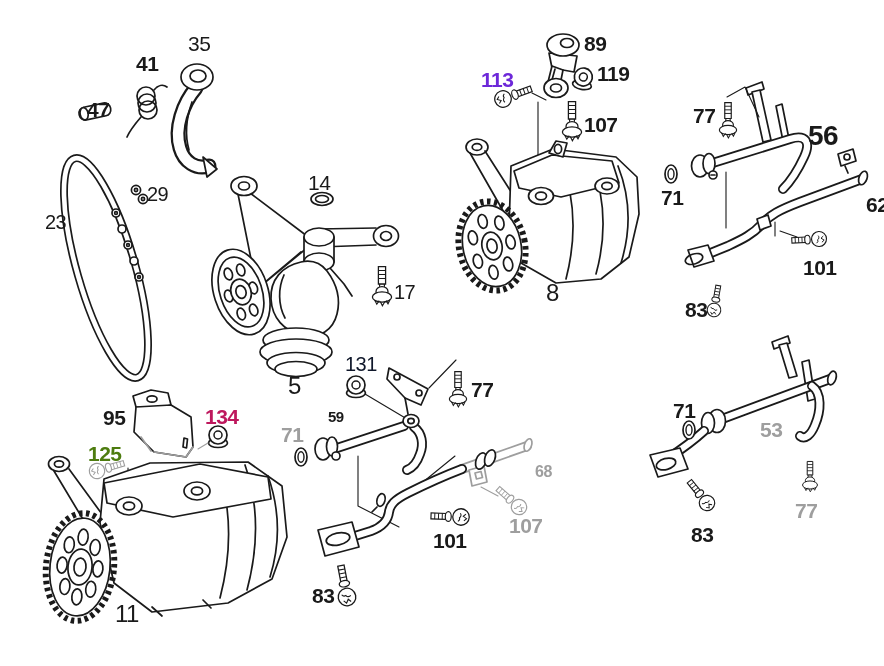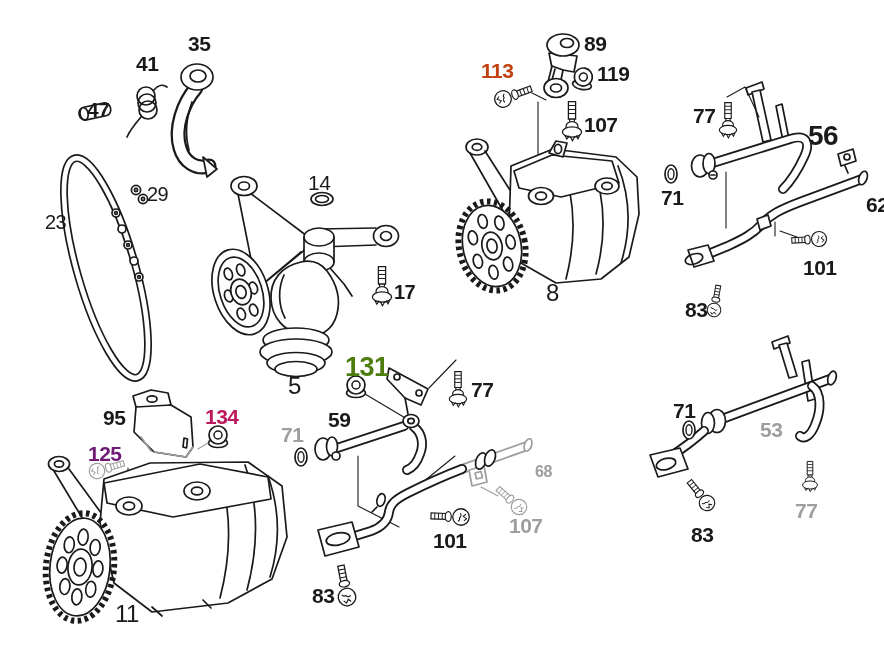--- a/index.html
+++ b/index.html
@@ -302,47 +302,47 @@
     <ellipse class="ln" cx="666" cy="464" rx="10" ry="5.5" transform="rotate(-15 666 464)"></ellipse>
   </g>
   <use href="#oring" transform="translate(689,430)" color="#1a1a1a"></use>
   <use href="#bolt2" transform="translate(707,503) rotate(-39) scale(0.7)" color="#1a1a1a"></use>
   <use href="#bolt1" transform="translate(810,485) scale(0.62)" color="#1a1a1a"></use>
 </svg>
 
 <div style="position:absolute;left:0;top:0;width:884px;height:666px;pointer-events:none;">
       <div class="part-label" style="left: 87px; top: 71px; font-size: 21px; font-weight: 700; color: rgb(26, 26, 26); margin-top: 28px;">47</div>
       <div class="part-label" style="left: 136px; top: 53px; font-size: 21px; font-weight: 700; color: rgb(26, 26, 26);">41</div>
-      <div class="part-label" style="left: 188px; top: 33px; font-size: 21px; font-weight: 700; color: rgb(26, 26, 26);">35</div>
+      <div class="part-label" style="left: 188px; top: 33px; font-size: 21px; font-weight: 400; color: rgb(26, 26, 26);">35</div>
       <div class="part-label" style="left: 147px; top: 184px; font-size: 20px; font-weight: 400; color: rgb(26, 26, 26);">29</div>
       <div class="part-label" style="left: 45px; top: 212px; font-size: 20px; font-weight: 400; color: rgb(26, 26, 26);">23</div>
       <div class="part-label" style="left: 308px; top: 172px; font-size: 21px; font-weight: 400; color: rgb(26, 26, 26);">14</div>
-      <div class="part-label" style="left: 394px; top: 282px; font-size: 20px; font-weight: 700; color: rgb(26, 26, 26);">17</div>
+      <div class="part-label" style="left: 394px; top: 282px; font-size: 20px; font-weight: 400; color: rgb(26, 26, 26);">17</div>
       <div class="part-label" style="left: 288px; top: 374px; font-size: 24px; font-weight: 400; color: rgb(26, 26, 26);">5</div>
       <div class="part-label" style="left: 584px; top: 33px; font-size: 21px; font-weight: 700; color: rgb(26, 26, 26);">89</div>
-      <div class="part-label" style="left: 481px; top: 60px; font-size: 21px; font-weight: 700; color: #c2410c;">113</div>
+      <div class="part-label" style="left: 481px; top: 69px; font-size: 21px; font-weight: 700; color: #6d28d9;">113</div>
       <div class="part-label" style="left: 597px; top: 63px; font-size: 21px; font-weight: 700; color: rgb(26, 26, 26);">119</div>
       <div class="part-label" style="left: 584px; top: 114px; font-size: 21px; font-weight: 700; color: rgb(26, 26, 26);">107</div>
       <div class="part-label" style="left: 546px; top: 281px; font-size: 24px; font-weight: 400; color: rgb(26, 26, 26);">8</div>
       <div class="part-label" style="left: 693px; top: 105px; font-size: 21px; font-weight: 700; color: rgb(26, 26, 26);">77</div>
       <div class="part-label" style="left: 808px; top: 122px; font-size: 28px; font-weight: 700; color: rgb(26, 26, 26);">56</div>
       <div class="part-label" style="left: 661px; top: 187px; font-size: 21px; font-weight: 700; color: rgb(26, 26, 26);">71</div>
       <div class="part-label" style="left: 838px; top: 194px; font-size: 21px; font-weight: 700; color: rgb(26, 26, 26); margin-left: 28px;">62</div>
       <div class="part-label" style="left: 803px; top: 257px; font-size: 21px; font-weight: 700; color: rgb(26, 26, 26);">101</div>
       <div class="part-label" style="left: 685px; top: 299px; font-size: 21px; font-weight: 700; color: rgb(26, 26, 26);">83</div>
-      <div class="part-label" style="left: 345px; top: 354px; font-size: 27px; font-weight: 700; color: #4d7c0f;">131</div>
+      <div class="part-label" style="left: 345px; top: 354px; font-size: 20px; font-weight: 400; color: #0f172a;">131</div>
       <div class="part-label" style="left: 471px; top: 379px; font-size: 21px; font-weight: 700; color: rgb(26, 26, 26);">77</div>
-      <div class="part-label" style="left: 328px; top: 409px; font-size: 21px; font-weight: 700; color: rgb(26, 26, 26);">59</div>
+      <div class="part-label" style="left: 328px; top: 409px; font-size: 15px; font-weight: 700; color: rgb(26, 26, 26);">59</div>
       <div class="part-label" style="left: 281px; top: 424px; font-size: 21px; font-weight: 700; color: rgb(158, 158, 158);">71</div>
       <div class="part-label" style="left: 535px; top: 443px; font-size: 16px; font-weight: 700; color: rgb(158, 158, 158); margin-top: 21px;">68</div>
       <div class="part-label" style="left: 433px; top: 530px; font-size: 21px; font-weight: 700; color: rgb(26, 26, 26);">101</div>
       <div class="part-label" style="left: 509px; top: 515px; font-size: 21px; font-weight: 700; color: rgb(158, 158, 158);">107</div>
       <div class="part-label" style="left: 312px; top: 585px; font-size: 21px; font-weight: 700; color: rgb(26, 26, 26);">83</div>
       <div class="part-label" style="left: 103px; top: 407px; font-size: 21px; font-weight: 700; color: rgb(26, 26, 26);">95</div>
       <div class="part-label" style="left: 205px; top: 406px; font-size: 21px; font-weight: 700; color: #be185d;">134</div>
-      <div class="part-label" style="left: 88px; top: 443px; font-size: 21px; font-weight: 700; color: #701a75;">125</div>
+      <div class="part-label" style="left: 88px; top: 443px; font-size: 21px; font-weight: 700; color: #4d7c0f;">125</div>
       <div class="part-label" style="left: 115px; top: 602px; font-size: 24px; font-weight: 400; color: rgb(26, 26, 26);">11</div>
       <div class="part-label" style="left: 673px; top: 400px; font-size: 21px; font-weight: 700; color: rgb(26, 26, 26);">71</div>
       <div class="part-label" style="left: 760px; top: 419px; font-size: 21px; font-weight: 700; color: rgb(158, 158, 158);">53</div>
       <div class="part-label" style="left: 691px; top: 524px; font-size: 21px; font-weight: 700; color: rgb(26, 26, 26);">83</div>
       <div class="part-label" style="left: 795px; top: 500px; font-size: 21px; font-weight: 700; color: rgb(158, 158, 158);">77</div>
     </div>
 </div>
 
 </body></html>

